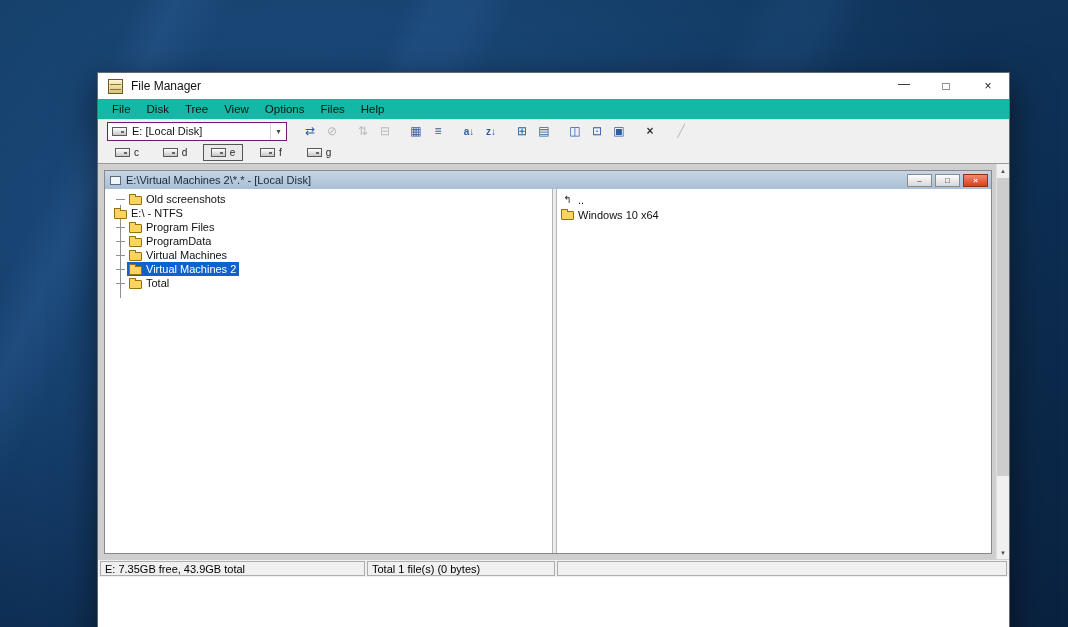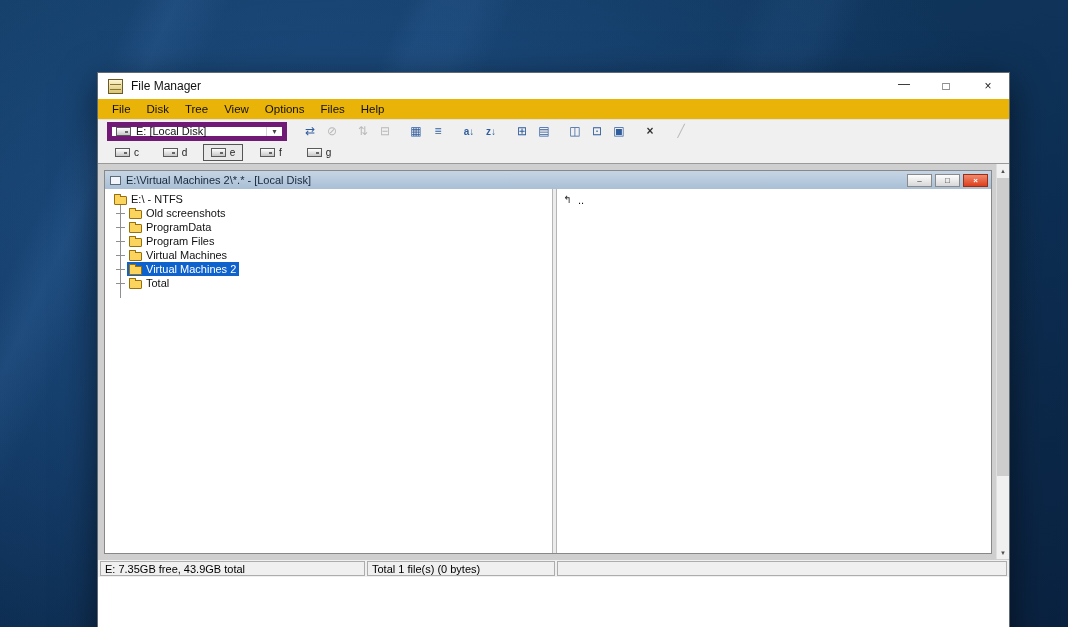--- a/index.html
+++ b/index.html
@@ -29,26 +29,26 @@
     border:1px solid #6a5a28; background:linear-gradient(#fdf4cf,#d9c471); }
   .app-icon::before, .app-icon::after { content:""; position:absolute; left:1px; right:1px; height:1px; background:#8a7634; }
   .app-icon::before { top:4px; } .app-icon::after { top:9px; }
   .title-text { margin-left:8px; font-size:12px; color:#111; }
   .cap-group { margin-left:auto; display:flex; height:100%; }
   .cap-btn { width:42px; height:100%; display:flex; align-items:center; justify-content:center;
     font-size:12px; color:#222; }
   .cap-btn.min span { transform:translateY(-2px); }
 
   
-  .menubar { height:20px; background:#eab308; display:flex; align-items:center; padding-left:6px; flex:0 0 auto; }
+  .menubar { height:20px; background:#14b8a6; display:flex; align-items:center; padding-left:6px; flex:0 0 auto; }
   .menu-item { padding:0 8px; font-size:11.5px; color:#111; }
 
   
   .toolbar { height:23px; background:#f0f0f0; border-top:1px solid #e2e2e2; display:flex; align-items:center; flex:0 0 auto; }
-  .combo { margin-left:9px; width:180px; height:19px; background:#fff; border:5px solid #701a75;
+  .combo { margin-left:9px; width:180px; height:19px; background:#fff; border:1px solid #701a75;
     display:flex; align-items:center; font-size:11px; color:#111; }
   .combo .drive-glyph { margin-left:4px; }
   .combo-value { margin-left:5px; flex:1; white-space:nowrap; overflow:hidden; }
   .combo-arrow { width:16px; height:100%; display:flex; align-items:center; justify-content:center;
     font-size:8px; color:#444; border-left:1px solid #d5d5d5; }
   .tb-gap { width:9px; }
   .tb-lead { width:12px; }
   .tb { width:22px; height:20px; display:flex; align-items:center; justify-content:center;
     font-size:12px; color:#2f5d9e; }
   .tb.small { font-size:10px; font-weight:bold; }
@@ -251,45 +251,45 @@
           <div class="cbtn close">
               <span>×</span>
             </div>
         </div>
 
         <div class="child-body">
 
           <div class="tree-pane">
             <div class="vline"></div>
 
+            <div class="trow lvl1">
+              <span class="hline"></span>
+              <span class="hl">
+                  <span class="folder"></span>
+                  <span>Old screenshots</span>
+                </span>
+            </div>
             <div class="trow lvl0">
               <span class="hl">
                   <span class="folder"></span>
                   <span>E:\ - NTFS</span>
                 </span>
             </div>
             <div class="trow lvl1">
               <span class="hline"></span>
               <span class="hl">
                   <span class="folder"></span>
-                  <span>Old screenshots</span>
+                  <span>Program Files</span>
                 </span>
             </div>
             <div class="trow lvl1">
               <span class="hline"></span>
               <span class="hl">
                   <span class="folder"></span>
                   <span>ProgramData</span>
-                </span>
-            </div>
-            <div class="trow lvl1">
-              <span class="hline"></span>
-              <span class="hl">
-                  <span class="folder"></span>
-                  <span>Program Files</span>
                 </span>
             </div>
             <div class="trow lvl1">
               <span class="hline"></span>
               <span class="hl">
                   <span class="folder"></span>
                   <span>Virtual Machines</span>
                 </span>
             </div>
             <div class="trow lvl1 sel">
@@ -308,20 +308,24 @@
             </div>
           </div>
 
           <div class="pane-divider"></div>
 
           <div class="file-pane">
             <div class="frow">
               <span class="up-icon">↰</span>
               <span class="flabel">..</span>
             </div>
+            <div class="frow">
+              <span class="folder"></span>
+              <span class="flabel">Windows 10 x64</span>
+            </div>
           </div>
 
         </div>
       </div>
 
       <div class="scrollbar">
         <div class="sb-arrow">
             <span>▲</span>
           </div>
         <div class="sb-thumb"></div>

